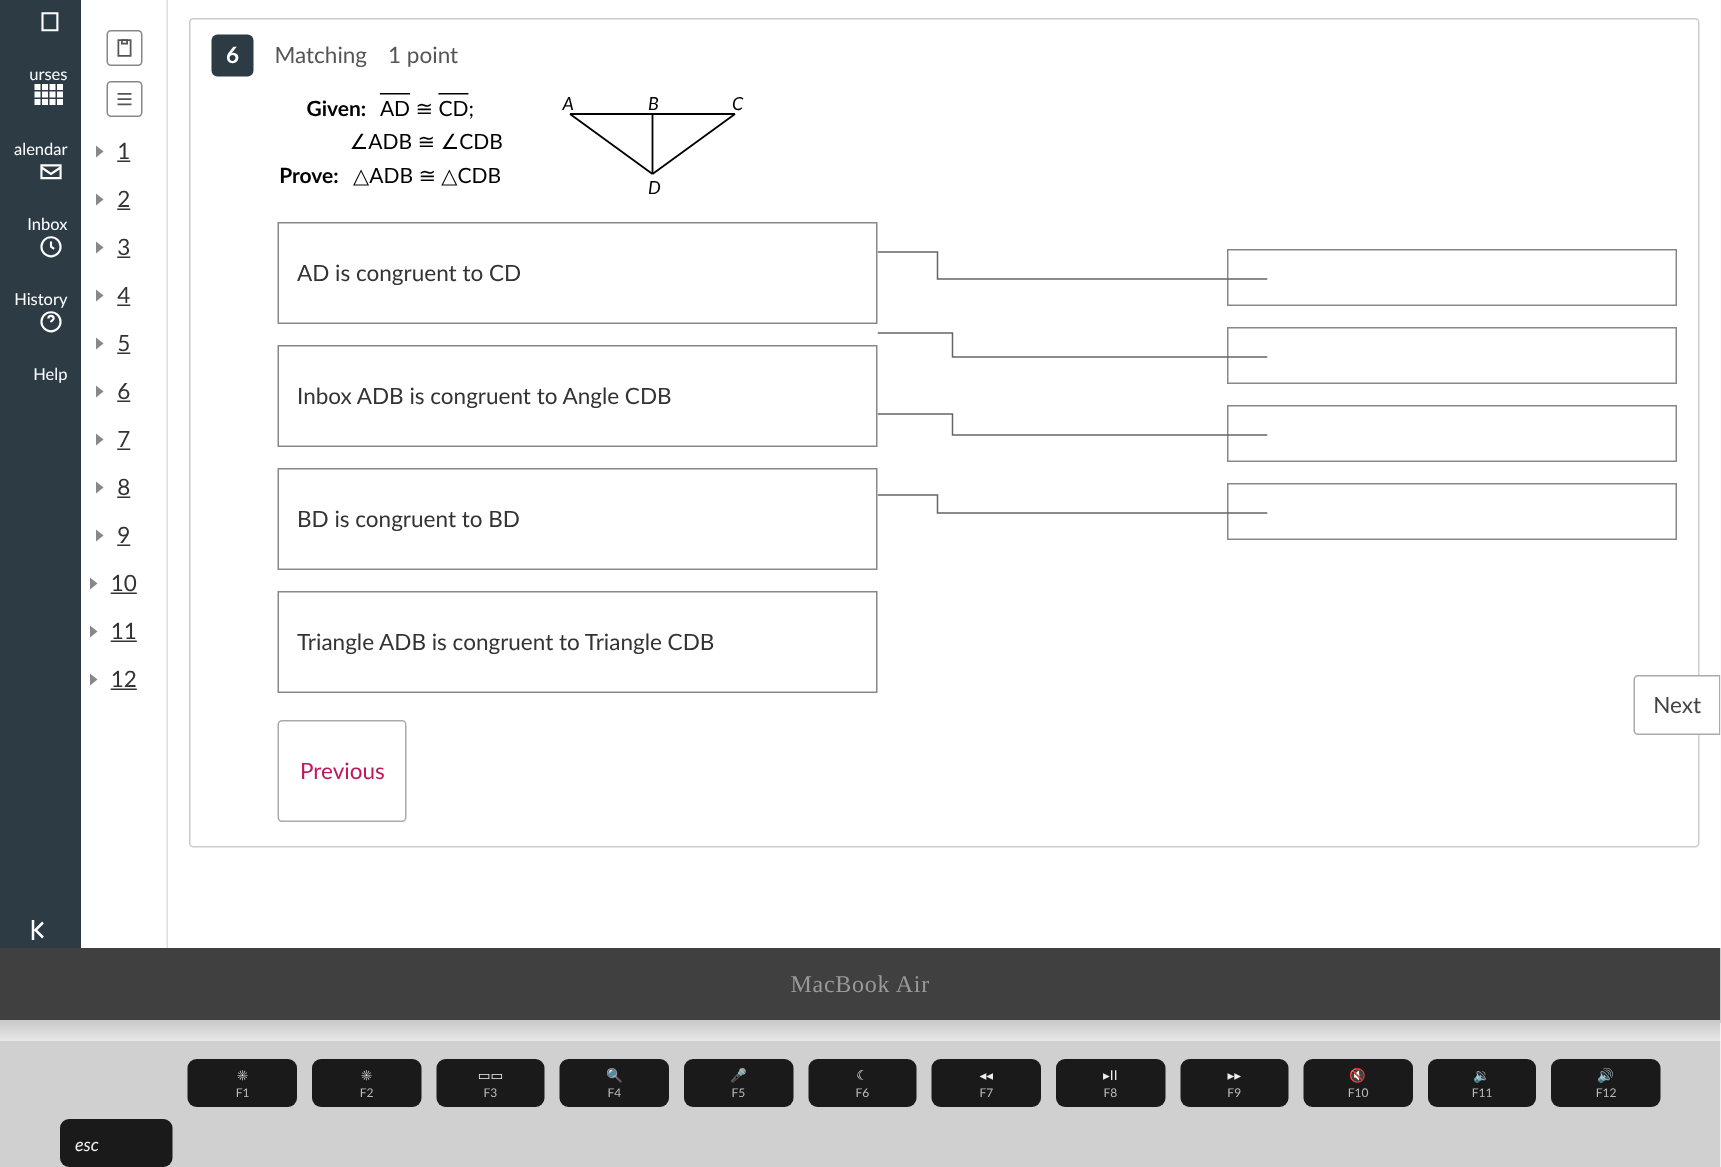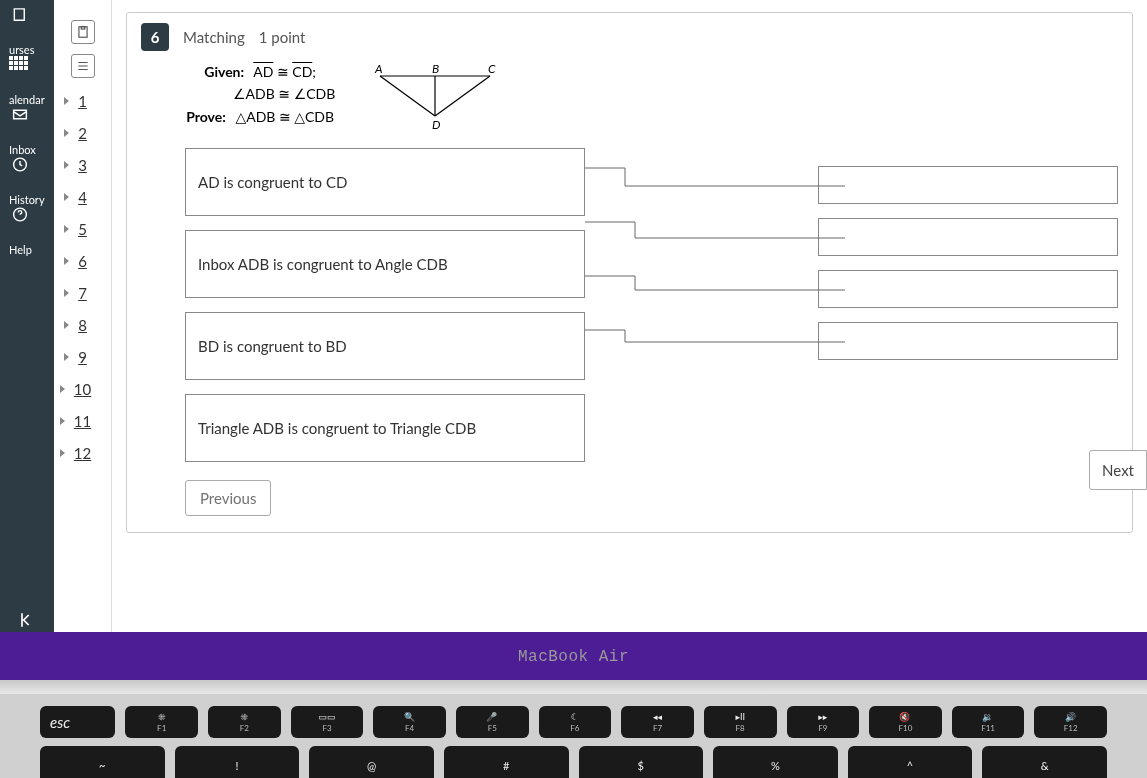--- a/index.html
+++ b/index.html
@@ -25,21 +25,21 @@
     align-items: center;
     padding-top: 6px;
     color: #fff;
     font-size: 11px;
   }
   .global-nav .nav-item {
     width: 36px;
     height: 50px;
     display: flex;
     flex-direction: column;
-    align-items: flex-start;
+    align-items: flex-end;
     justify-content: center;
     gap: 20px;
     cursor: pointer;
     color: #fff;
   }
   .global-nav .nav-item svg, .global-nav .nav-item .cal-icon {
     width: 22px; height: 22px;
   }
   .global-nav .spacer { flex: 1; }
   .global-nav .collapse {
@@ -164,23 +164,23 @@
   .dropzone {
     border:1px solid #888;
     width:300px;
     height:38px;
     background:#fff;
   }
   .prev-btn {
     margin:18px 0 0 58px;
     border:1px solid #aaa;
     background:#fff;
-    padding:8px 14px;
+    padding:24px 14px;
     font-size:15px;
-    color:#737373;
+    color:#be185d;
     border-radius:3px;
     cursor:pointer;
     display:inline-block;
   }
   .next-btn {
     position:absolute;
     right:0; top:450px;
     border:1px solid #aaa;
     background:#fff;
     padding:10px 12px;
@@ -188,26 +188,26 @@
     color:#444;
     border-radius:3px 0 0 3px;
     cursor:pointer;
     margin-left:10px;
   }
   
   .bezel {
     position:absolute;
     left:0; right:0; top:632px;
     height:50px;
-    background:#4c1d95;
+    background:#404040;
     color:#999;
     display:flex;
     align-items:center;
     justify-content:center;
-    font-family: Liberation Mono, monospace;
+    font-family: Liberation Serif, serif;
     font-size:16px;
     letter-spacing:0.5px;
   }
   .hinge {
     position:absolute; left:0;right:0; top:680px; height:14px;
     background:linear-gradient(#c8c8c8,#e8e8e8);
   }
   .keyboard {
     position:absolute; left:0;right:0;top:694px;bottom:0;
     background:#d0d0d0;
@@ -225,21 +225,21 @@
     flex:1;
     display:flex;
     flex-direction:column;
     align-items:center;
     justify-content:center;
     font-size:9px;
     min-width:60px;
     position:relative;
   }
   .key .sub { font-size:8px; color:#bbb; margin-top:1px; }
-  .key.esc { flex:0.9; align-items:flex-start; padding-left:10px; font-size:15px; font-style:italic;}
+  .key.esc { flex:0.9; align-items:flex-start; padding-left:10px; font-size:12px; font-style:italic;margin-top:40px;}
   .krow2 .key { height:38px; font-size:13px; }
   .krow2 .key .top{font-size:11px;}
 </style>
 </head>
 <body>
 
 <div class="app">
 
   <div class="global-nav">
     <div class="nav-item">

